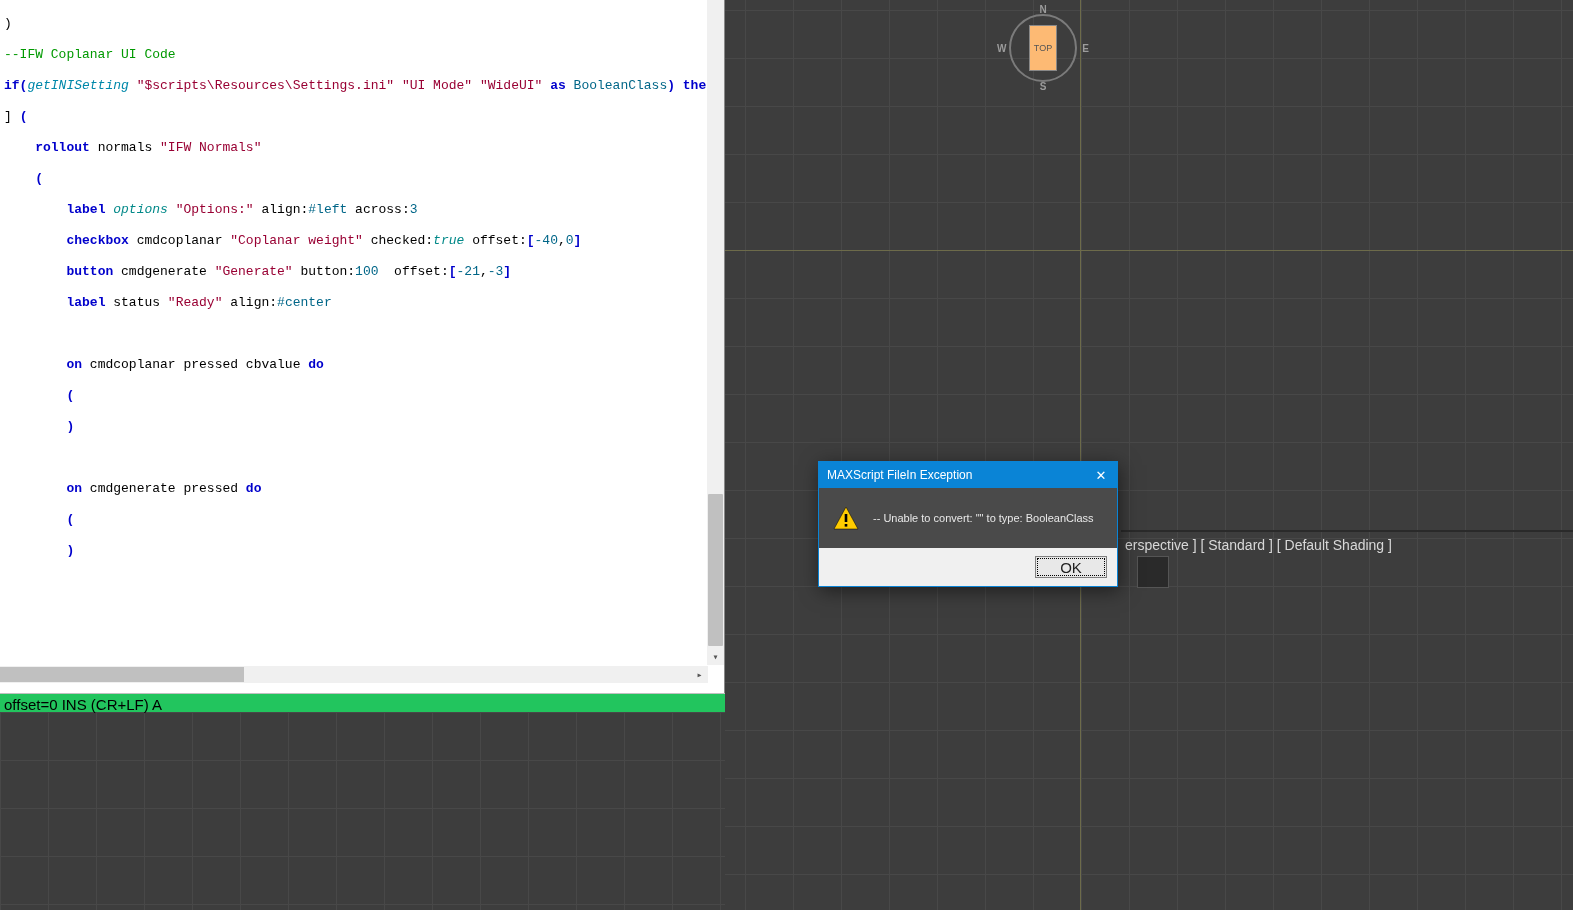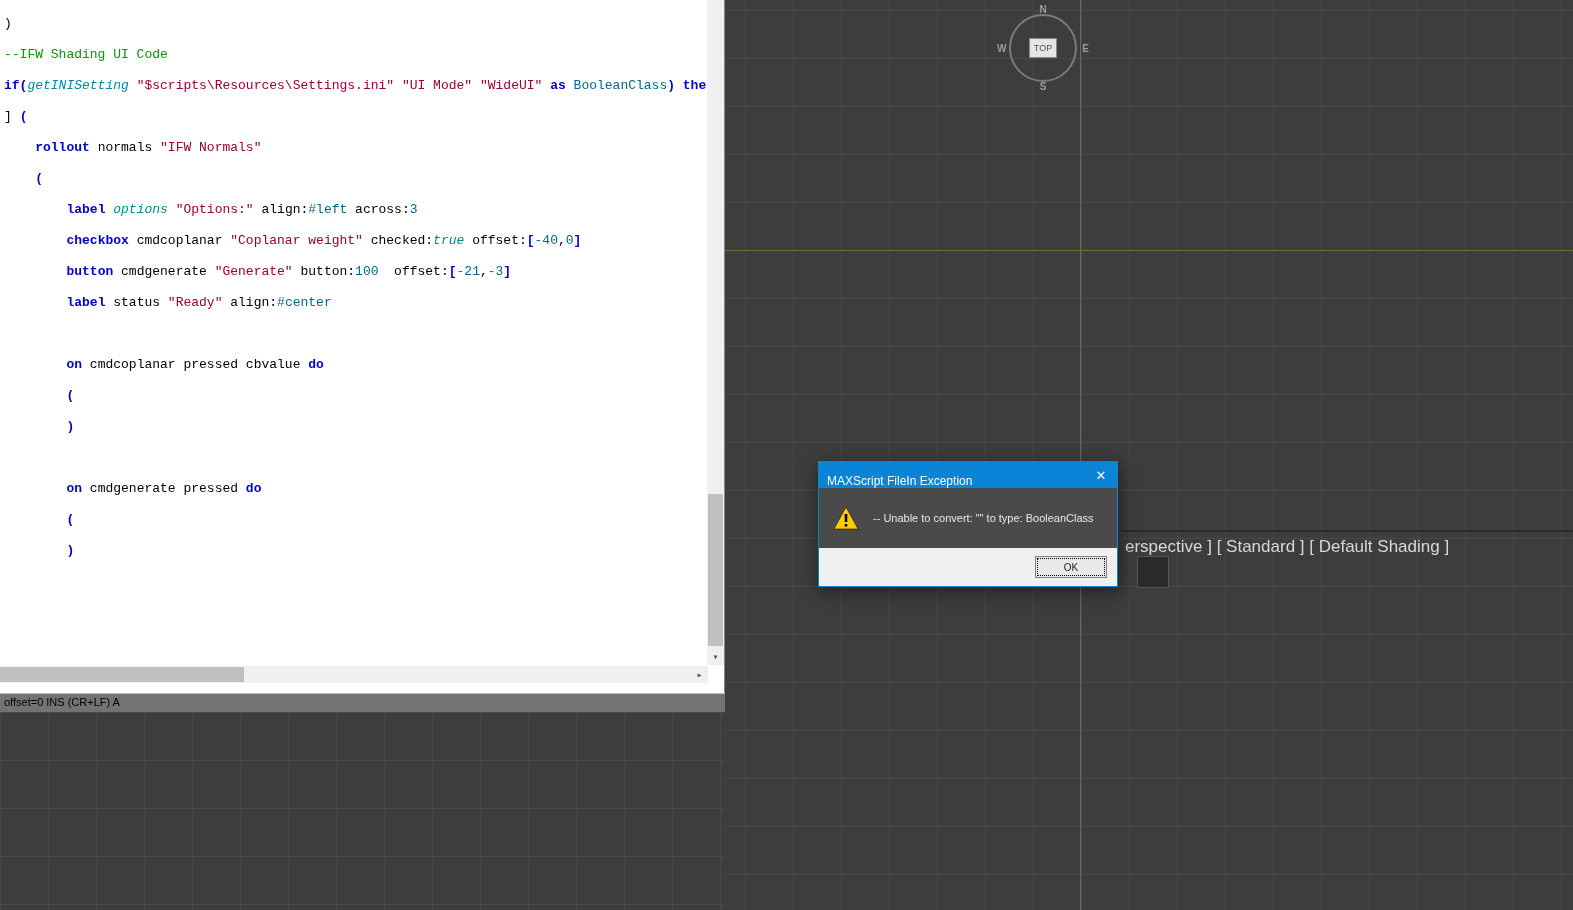--- a/index.html
+++ b/index.html
@@ -89,24 +89,24 @@
   justify-content: center;
   font-size: 10px;
   color: #555;
 }
 .status-bar {
   position: absolute;
   bottom: 0;
   left: 0;
   width: 725px;
   height: 19px;
-  background: #737373;
+  background: #22c55e;
   border-top: 1px solid #c0c0c0;
   font-family: Tahoma, Arial, sans-serif;
-  font-size: 11px;
+  font-size: 15px;
   color: #000;
   padding: 2px 4px;
 }
 
 .c-comment { color: #009900; }
 .c-kw { color: #0000cc; font-weight: bold; }
 .c-str { color: #990033; }
 .c-func { color: #0088aa; font-style: italic; }
 .c-bool { color: #008888; font-style: italic; }
 .c-prop { color: #006688; }
@@ -155,36 +155,36 @@
 }
 .viewcube .dir.n { top: -4px; left: 50%; transform: translateX(-50%); }
 .viewcube .dir.s { bottom: -4px; left: 50%; transform: translateX(-50%); }
 .viewcube .dir.w { left: -6px; top: 50%; transform: translateY(-50%); }
 .viewcube .dir.e { right: -6px; top: 50%; transform: translateY(-50%); }
 .viewcube .cube {
   position: absolute;
   left: 50%;
   top: 50%;
   width: 28px;
-  height: 20px;
+  height: 46px;
   transform: translate(-50%, -50%);
-  background: #e5e5e5;
+  background: #fdba74;
   border: 1px solid #888;
   font: 9px Arial;
   color: #555;
   display: flex;
   align-items: center;
   justify-content: center;
 }
 .viewport-label {
   position: absolute;
   top: 537px;
   left: 400px;
   font-family: Tahoma, Arial, sans-serif;
-  font-size: 17px;
+  font-size: 14px;
   color: #d8d8d8;
 }
 .viewport-swatch {
   position: absolute;
   top: 556px;
   left: 412px;
   width: 32px;
   height: 32px;
   background: #2a2a2a;
   border: 1px solid #555;
@@ -212,20 +212,21 @@
   background: #fff;
   border: 1px solid #0a84d6;
   box-shadow: 2px 4px 18px rgba(0,0,0,0.5);
   font-family: 'Segoe UI', Tahoma, sans-serif;
 }
 .dialog-title {
   height: 26px;
   background: #0a84d6;
   color: #fff;
   display: flex;
+  align-items: center;
   padding: 12px 8px;
   font-size: 12px;
   position: relative;
 }
 .dialog-close {
   position: absolute;
   right: 0;
   top: 0;
   width: 32px;
   height: 26px;
@@ -261,21 +262,21 @@
   display: flex;
   justify-content: flex-end;
 }
 .dialog-footer button {
   width: 72px;
   height: 22px;
   background: #e8e8e8;
   border: 1px solid #808080;
   outline: 1px dotted #000;
   outline-offset: -3px;
-  font-size: 10px;
+  font-size: 15px;
   color: #222;
   cursor: pointer;
 }
 .viewport-divider  { position:absolute; top:530px; left:396px; right:0; height:0; border-top:2px solid #2a2a2a; }
 </style>
 </head>
 <body>
 
 <div class="viewport">
   <div class="grid"></div>
@@ -292,21 +293,21 @@
   <div class="viewport-divider"></div>
   <div class="viewport-label">erspective ] [ Standard ] [ Default Shading ]</div>
   <div class="viewport-swatch"></div>
 </div>
 
 <div class="grid-bottom2"></div>
 
 <div class="editor-panel">
   <div class="code-area">
 <span class="line"><span>)</span></span>
-<span class="line"><span class="c-comment">--IFW Shading UI Code</span></span>
+<span class="line"><span class="c-comment">--IFW Coplanar UI Code</span></span>
 <span class="line"><span class="c-kw">if(</span><span class="c-func">getINISetting</span> <span class="c-str">"$scripts\Resources\Settings.ini"</span> <span class="c-str">"UI Mode"</span> <span class="c-str">"WideUI"</span><span class="c-kw"> as </span><span class="c-prop">BooleanClass</span><span class="c-kw">)</span><span class="c-kw"> then </span><span class="c-comment">--Wide UI</span></span>
 <span class="line"><span>]</span> <span class="c-kw bold">(</span></span>
 <span class="line">    <span class="c-kw bold">rollout</span><span> normals </span><span class="c-str">"IFW Normals"</span></span>
 <span class="line">    <span class="c-kw bold">(</span></span>
 <span class="line">        <span class="c-kw bold">label</span><span class="c-opt"> options </span><span class="c-str">"Options:"</span><span> align:</span><span class="c-prop">#left</span><span> across:</span><span class="c-prop">3</span></span>
 <span class="line">        <span class="c-kw bold">checkbox</span><span> cmdcoplanar </span><span class="c-str">"Coplanar weight"</span><span> checked:</span><span class="c-bool">true</span><span> offset:</span><span class="c-kw bold">[</span><span class="c-prop">-40</span>,<span class="c-prop">0</span><span class="c-kw bold">]</span></span>
 <span class="line">        <span class="c-kw bold">button</span><span> cmdgenerate </span><span class="c-str">"Generate"</span><span> button:</span><span class="c-prop">100</span><span>  offset:</span><span class="c-kw bold">[</span><span class="c-prop">-21</span>,<span class="c-prop">-3</span><span class="c-kw bold">]</span></span>
 <span class="line">        <span class="c-kw bold">label</span><span> status </span><span class="c-str">"Ready"</span><span> align:</span><span class="c-prop">#center</span></span>
 <span class="line"> </span>
 <span class="line">        <span class="c-kw bold">on</span><span> cmdcoplanar pressed cbvalue </span><span class="c-kw bold">do</span></span>

